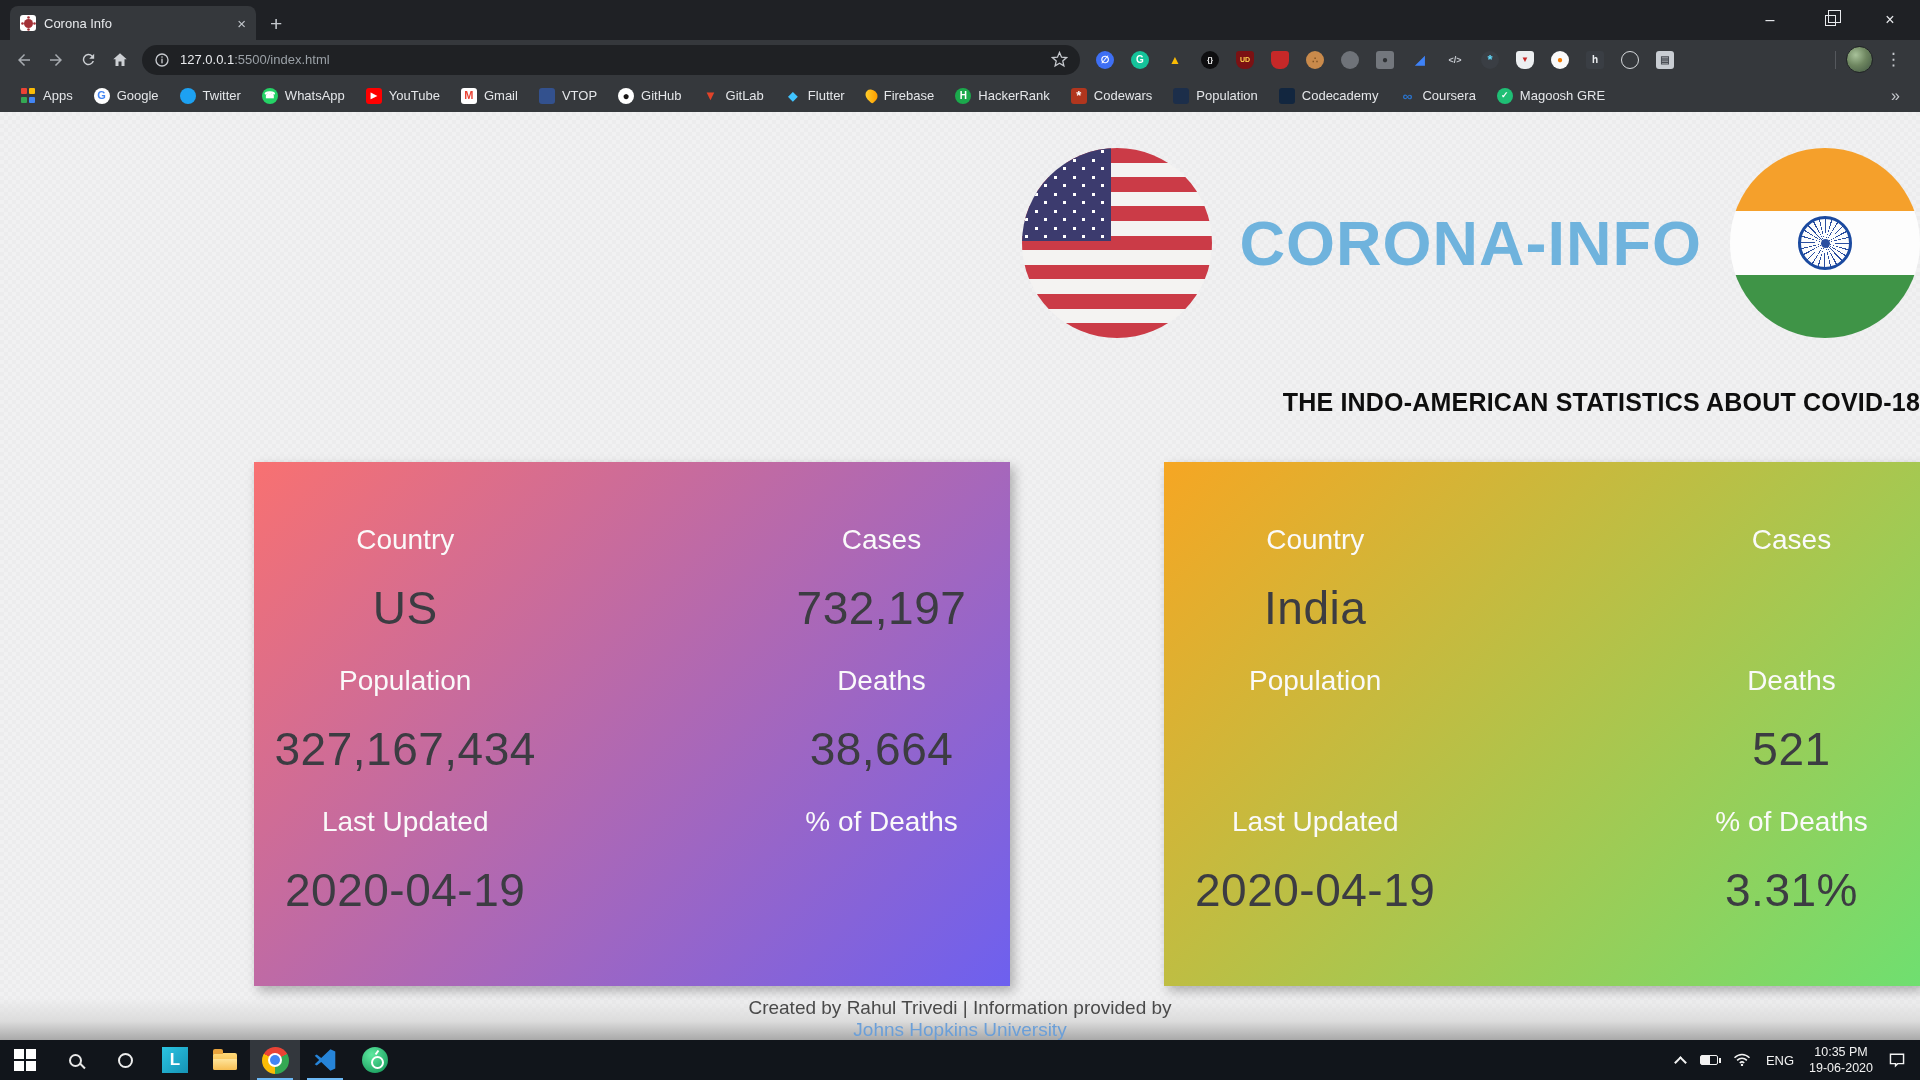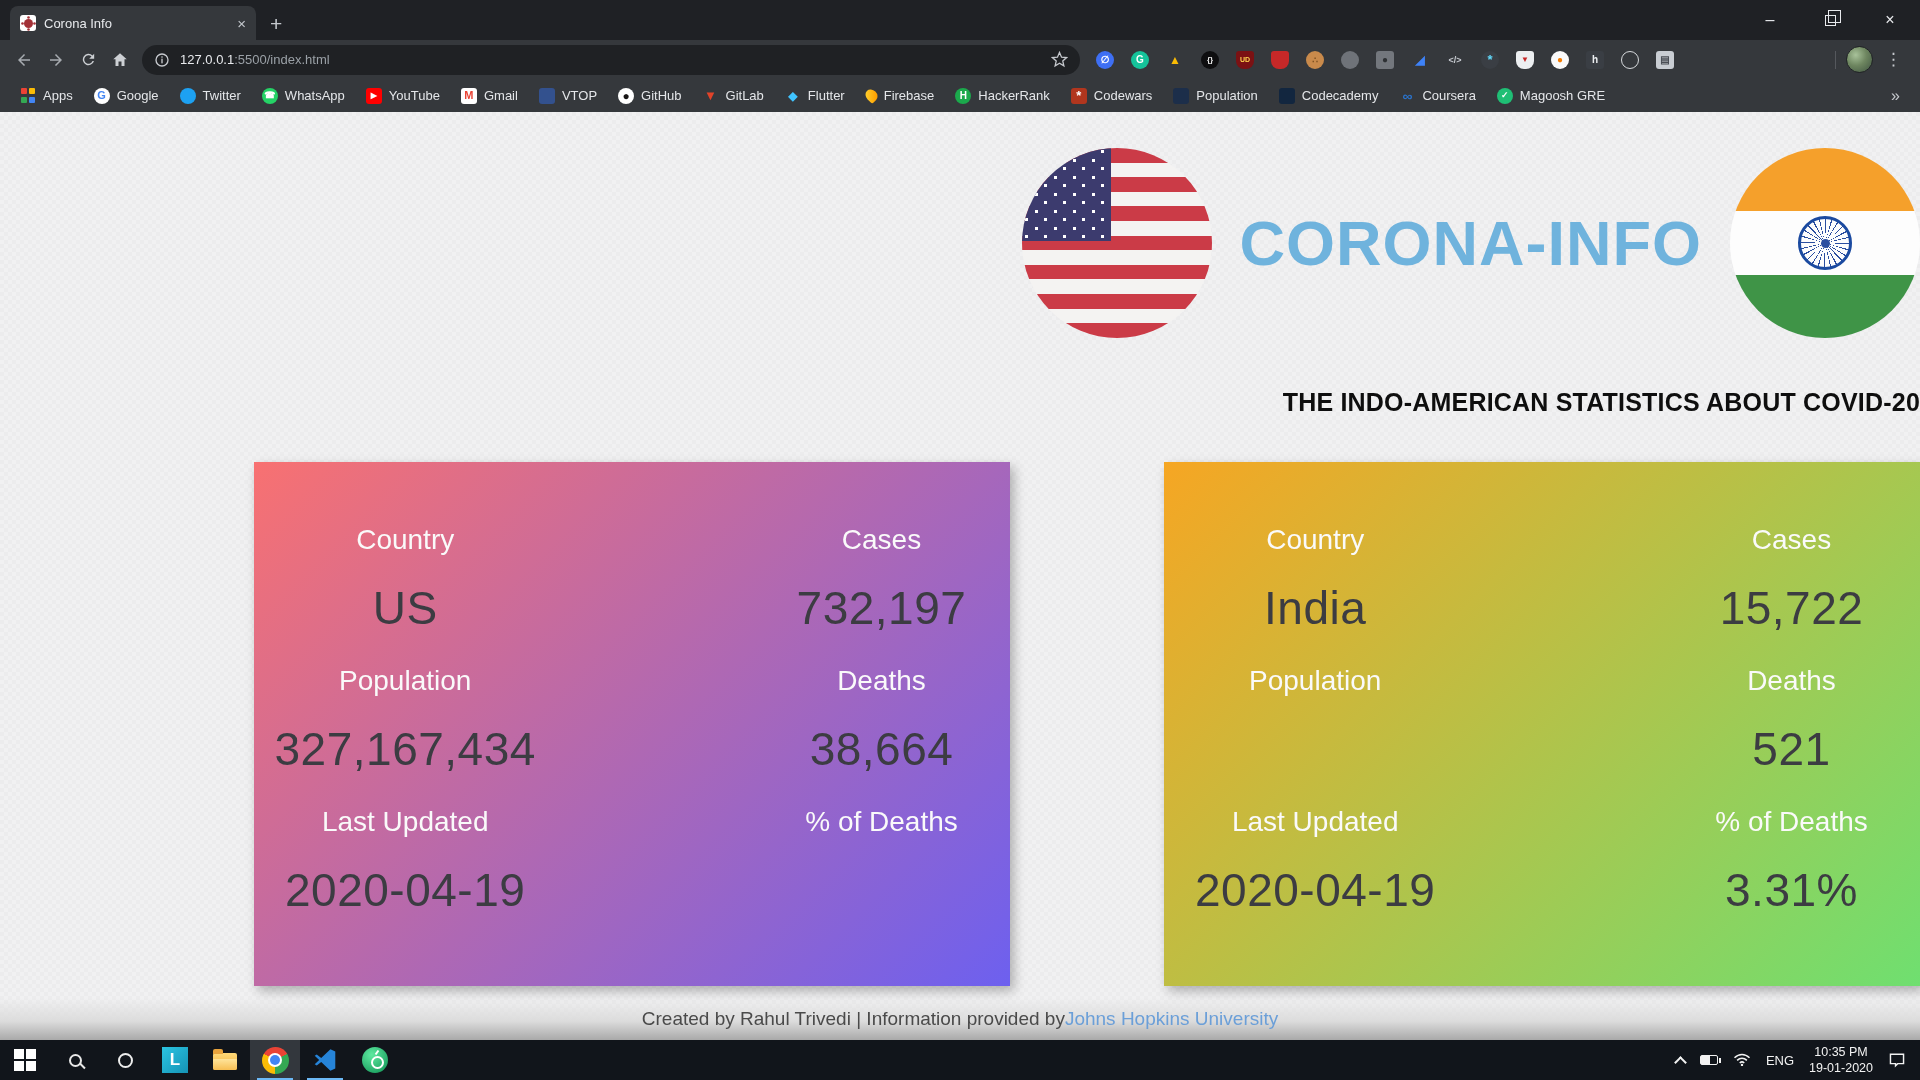--- a/index.html
+++ b/index.html
@@ -81,21 +81,21 @@
         padding-top:62px;display:flex;flex-direction:column;gap:30px;}
   .row{display:flex;justify-content:space-between;}
   .cell{text-align:center;}
   .cell.left{width:40%;}
   .cell.right{width:34%;}
   .lbl{font-size:28px;color:#FAFAFA;margin-bottom:25px;}
   .val{font-size:46px;color:#3C3C42;letter-spacing:.5px;}
 
   .footer{margin-top:auto;width:100%;height:42px;display:flex;align-items:center;justify-content:center;
     font-size:19px;color:#4A4A4A;
-    background:linear-gradient(180deg,rgba(241,241,242,0) 0%,#DCDCDC 55%,#A9A9A9 100%);}
+    background:linear-gradient(180deg,rgba(241,241,242,0) 0%,#DCDCDC 55%,#A9A9A9 100%);flex-direction:column;}
   .footer-link{text-decoration:none;cursor:pointer;}
 
   
   .taskbar{height:40px;background:#11151B;display:flex;align-items:stretch;flex:0 0 40px;}
   .tb-btn{width:50px;display:flex;align-items:center;justify-content:center;position:relative;}
   .tb-btn.active{background:#33373D;}
   .tb-btn.running::after{content:"";position:absolute;left:7px;right:7px;bottom:0;height:2.5px;background:#6CB8F5;}
   .win-logo{display:grid;grid-template-columns:10px 10px;grid-gap:2px;}
   .win-logo i{width:10px;height:10px;background:#fff;display:block;}
   .lens{width:13px;height:13px;border:2px solid #E8E8E8;border-radius:50%;position:relative;}
@@ -286,21 +286,21 @@
   <div class="page">
     <div class="hero">
       <div class="flag flag-us">
           <div class="canton"></div>
         </div>
       <h1 class="title" id="page-title" style="color: rgb(111, 179, 221);">CORONA-INFO</h1>
       <div class="flag flag-in">
           <div class="chakra"></div>
         </div>
     </div>
-    <h2 class="subtitle">THE INDO-AMERICAN STATISTICS ABOUT COVID-20</h2>
+    <h2 class="subtitle">THE INDO-AMERICAN STATISTICS ABOUT COVID-18</h2>
 
     <div class="cards">
       <section class="card" style="background: linear-gradient(135deg, rgb(248, 113, 113), rgb(109, 96, 239));">
         <div class="row">
           <div class="cell left">
             <div class="lbl">Country</div>
             <div class="val">US</div>
           </div>
           <div class="cell right">
             <div class="lbl">Cases</div>
@@ -329,21 +329,20 @@
       </section>
 
       <section class="card" style="background: linear-gradient(135deg, rgb(246, 166, 35), rgb(111, 223, 112));">
         <div class="row">
           <div class="cell left">
             <div class="lbl">Country</div>
             <div class="val">India</div>
           </div>
           <div class="cell right">
             <div class="lbl">Cases</div>
-            <div class="val">15,722</div>
           </div>
         </div>
         <div class="row">
           <div class="cell left">
             <div class="lbl">Population</div>
           </div>
           <div class="cell right">
             <div class="lbl">Deaths</div>
             <div class="val">521</div>
           </div>
@@ -405,20 +404,20 @@
       <span class="batt"></span>
       <svg width="18" height="14" viewBox="0 0 24 18">
         <path d="M2 6 C8 0,16 0,22 6" fill="none" stroke="#F2F2F2" stroke-width="2"></path>
         <path d="M5.5 9.5 C9.5 5.5,14.5 5.5,18.5 9.5" fill="none" stroke="#F2F2F2" stroke-width="2"></path>
         <path d="M9 13 C11 11,13 11,15 13" fill="none" stroke="#F2F2F2" stroke-width="2"></path>
         <circle cx="12" cy="15.5" r="1.6" fill="#F2F2F2"></circle>
       </svg>
       <span class="lang">ENG</span>
       <span class="clock">
         <span>10:35 PM</span>
-        <span>19-01-2020</span>
+        <span>19-06-2020</span>
       </span>
       <svg width="18" height="16" viewBox="0 0 24 22">
         <path d="M3 3 h18 v13 h-8 l-3 3 v-3 H3 z" fill="none" stroke="#F2F2F2" stroke-width="2"></path>
       </svg>
     </div>
   </div>
 </div>
 
 </body></html>

